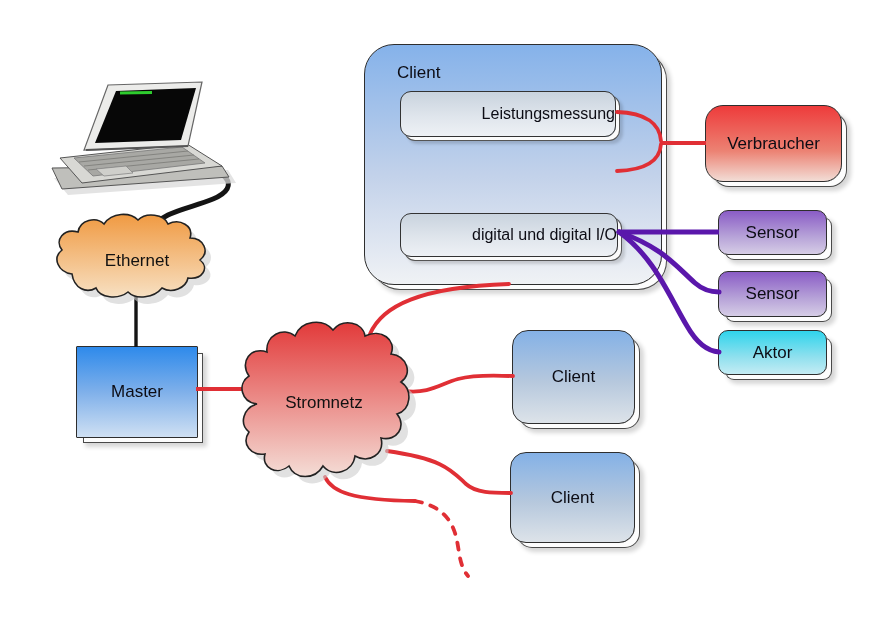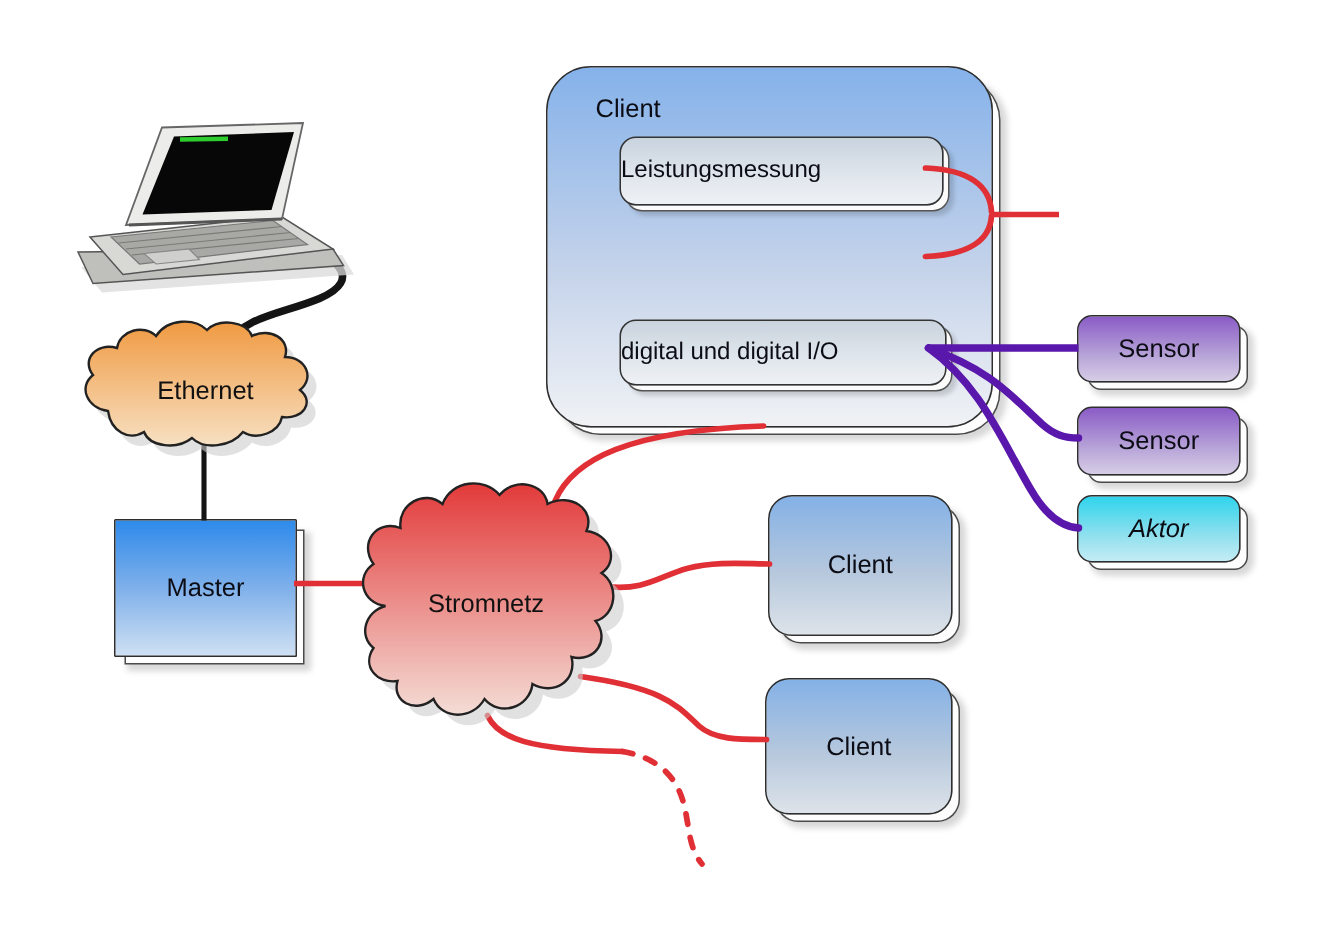--- a/index.html
+++ b/index.html
@@ -13,33 +13,33 @@
     font-size:17px;
     box-shadow:6px 6px 0 -2px #fdfdfd, 6px 6px 0 -1px #4a4a4a, 9px 9px 4px rgba(0,0,0,0.16);
   }
   .big-client{
     left:364px;top:44px;width:296px;height:239px;border-radius:30px;
     background:linear-gradient(180deg,#85b2ea 0%,#c3d2ea 55%,#f0f2f5 100%);
     display:block;
   }
   .big-title{position:absolute;left:32px;top:18px;font-size:17px;}
   .module{
-    position:absolute;left:48px;width:214px;height:43px;border:1.5px solid #333;border-radius:11px;
+    position:absolute;left:35px;width:214px;height:43px;border:1.5px solid #333;border-radius:11px;
     background:linear-gradient(180deg,#c9d3de 0%,#dfe5ec 55%,#eef1f5 100%);
-    display:flex;align-items:center;justify-content:flex-start;font-size:16px;
+    display:flex;align-items:center;justify-content:flex-end;font-size:16px;
     box-shadow:4px 4px 0 -1px #fbfbfb, 4px 4px 0 0 #555, 7px 7px 3px rgba(0,0,0,0.15);
   }
   .verbraucher{left:705px;top:105px;width:135px;height:75px;border-radius:18px;
     background:linear-gradient(180deg,#ee3b3b 0%,#ec8273 60%,#f2ddd6 100%);}
   .sensor1{left:718px;top:210px;width:107px;height:43px;border-radius:10px;
     background:linear-gradient(180deg,#8a5cc6 0%,#b7a3d8 60%,#d6cde6 100%);}
   .sensor2{left:718px;top:271px;width:107px;height:44px;border-radius:10px;
     background:linear-gradient(180deg,#8a5cc6 0%,#b7a3d8 60%,#d6cde6 100%);}
   .aktor{left:718px;top:330px;width:107px;height:43px;border-radius:10px;
-    background:linear-gradient(180deg,#2fd4ec 0%,#8fe0ee 60%,#c4ecf4 100%);font-style:italic;}
+    background:linear-gradient(180deg,#2fd4ec 0%,#8fe0ee 60%,#c4ecf4 100%);}
   .client-sub1{left:512px;top:330px;width:121px;height:92px;border-radius:16px;
     background:linear-gradient(180deg,#84b1e6 0%,#b6c8dd 55%,#dde3e9 100%);}
   .client-sub2{left:510px;top:452px;width:123px;height:89px;border-radius:16px;
     background:linear-gradient(180deg,#84b1e6 0%,#b6c8dd 55%,#dde3e9 100%);}
   .master{left:76px;top:346px;width:120px;height:90px;border-radius:1px;
     background:linear-gradient(180deg,#2e8aeb 0%,#7fb0ea 50%,#cfe0f3 100%);}
   .lines,.cloud,.laptop{position:absolute;pointer-events:none;}
   .lines{left:0;top:0;}
   .cloud-label{
     position:absolute;text-align:center;font-size:17px;color:#111;pointer-events:none;
@@ -55,20 +55,23 @@
   <div class="node big-client">
     <div class="big-title">Client</div>
     <div class="module" style="top:46px;height:44px;">
       <span>Leistungsmessung</span>
     </div>
     <div class="module" style="top:168px;height:42px;width:216px;">
       <span>digital und digital I/O</span>
     </div>
   </div>
 
+  <div class="node verbraucher">
+    <span>Verbraucher</span>
+  </div>
   <div class="node sensor1">
     <span>Sensor</span>
   </div>
   <div class="node sensor2">
     <span>Sensor</span>
   </div>
   <div class="node aktor">
     <span>Aktor</span>
   </div>
   <div class="node client-sub1">

